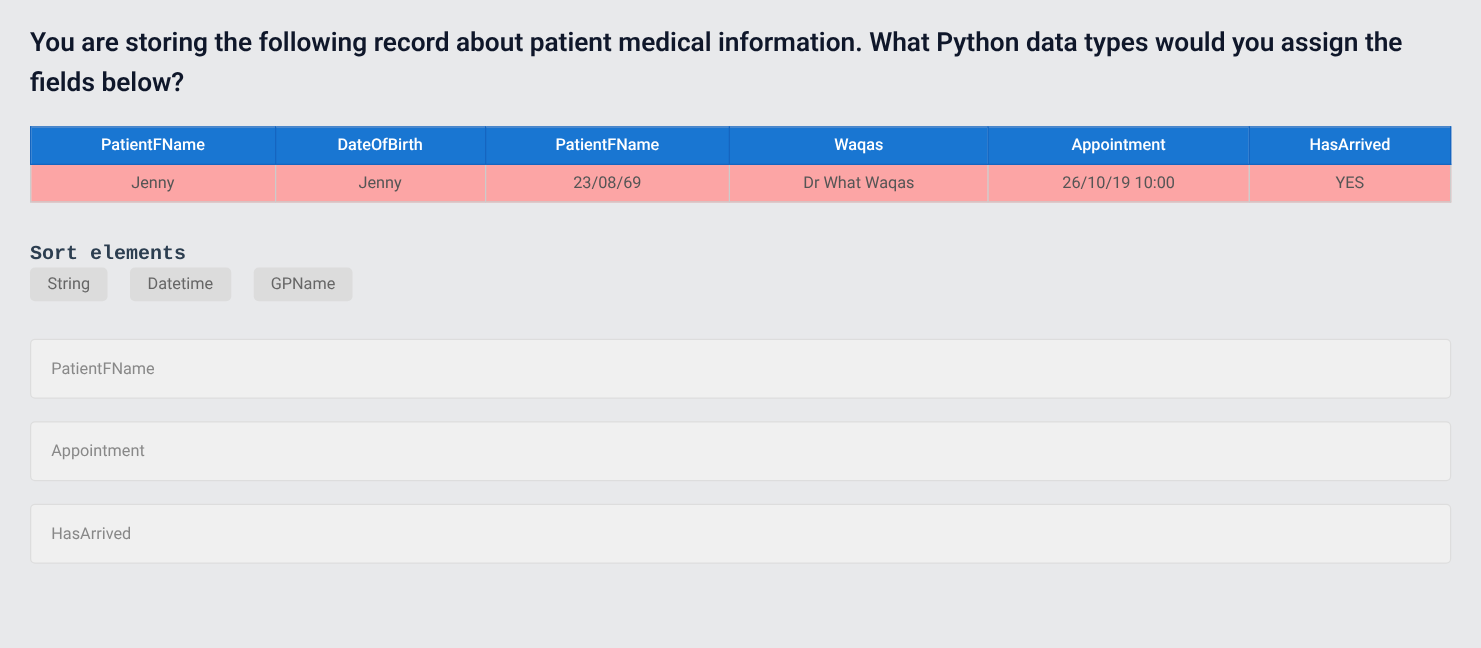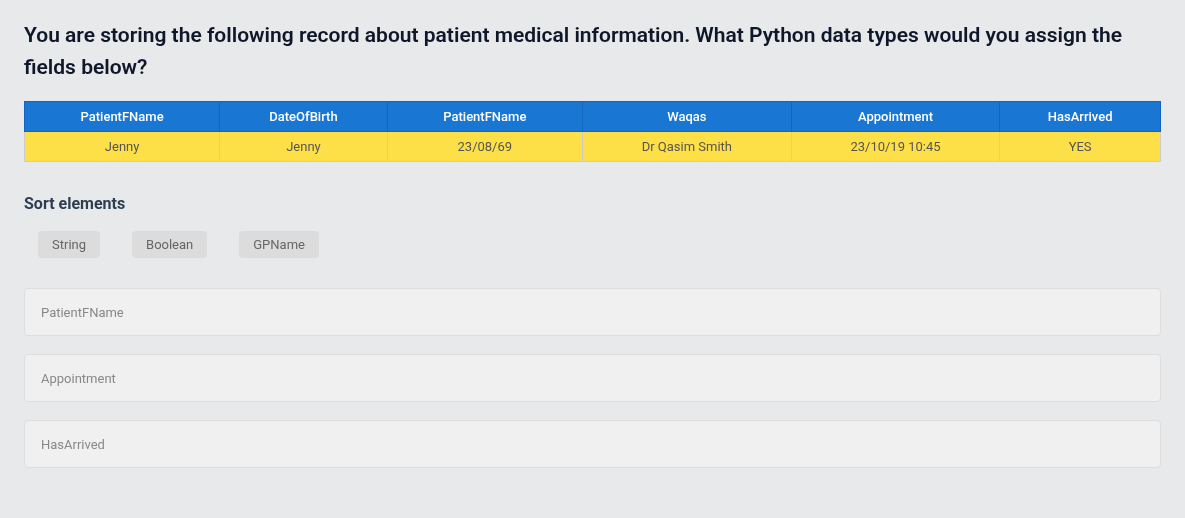--- a/index.html
+++ b/index.html
@@ -27,37 +27,37 @@
     }
     .data-table th {
       background: #1976d2;
       color: #ffffff;
       font-weight: 500;
       padding: 7px 10px;
       text-align: center;
       border: 1px solid #1565c0;
     }
     .data-table td {
-      background: #fde047;
+      background: #fca5a5;
       color: #555;
       padding: 7px 10px;
       text-align: center;
       border: 1px solid #ccc;
     }
     .sort-section-title {
       font-size: 16px;
       font-weight: 700;
       color: #2c3e50;
-      margin-bottom: 18px;
+      margin-bottom: 2px;
+      font-family: Liberation Mono, monospace;
     }
     .sort-options {
       display: flex;
-      gap: 32px;
+      gap: 18px;
       margin-bottom: 30px;
-      margin-left: 14px;
     }
     .sort-chip {
       background: #dcdcdc;
       color: #666;
       font-size: 13px;
       padding: 6px 14px;
       border-radius: 4px;
       cursor: move;
       user-select: none;
     }
@@ -92,32 +92,32 @@
       <th>Waqas</th>
       <th>Appointment</th>
       <th>HasArrived</th>
     </tr>
   </thead>
   <tbody>
     <tr>
       <td>Jenny</td>
       <td>Jenny</td>
       <td>23/08/69</td>
-      <td>Dr Qasim Smith</td>
-      <td>23/10/19 10:45</td>
+      <td>Dr What Waqas</td>
+      <td>26/10/19 10:00</td>
       <td>YES</td>
     </tr>
   </tbody>
 </table>
 
 <div class="sort-section-title">Sort elements</div>
 
 <div class="sort-options">
   <div class="sort-chip">String</div>
-  <div class="sort-chip">Boolean</div>
+  <div class="sort-chip">Datetime</div>
   <div class="sort-chip">GPName</div>
 </div>
 
 <div class="drop-zones">
   <div class="drop-zone">
     <span>PatientFName</span>
   </div>
   <div class="drop-zone">
     <span>Appointment</span>
   </div>

